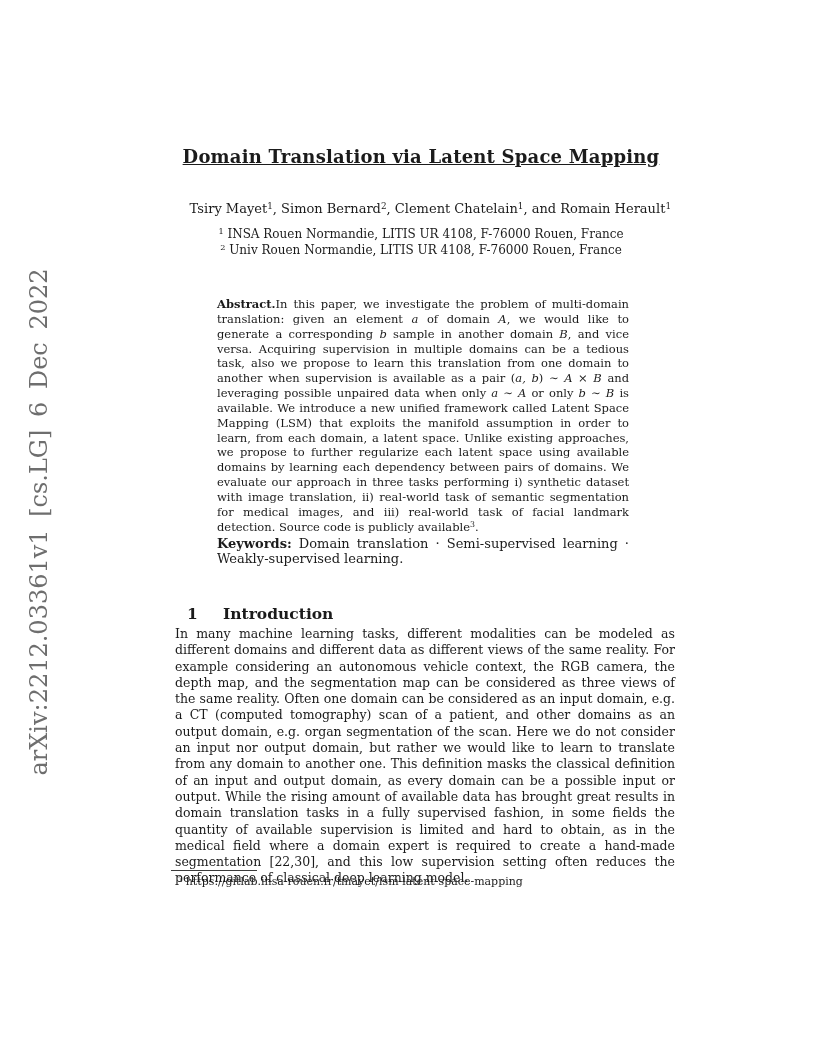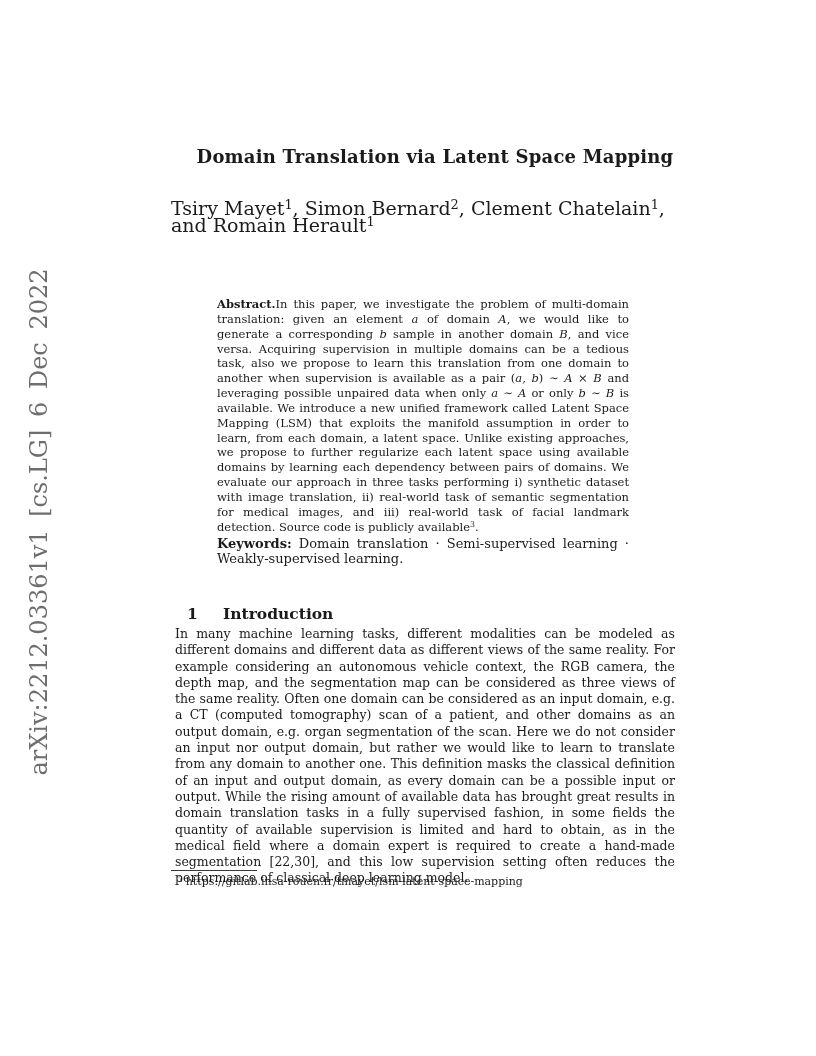--- a/index.html
+++ b/index.html
@@ -29,37 +29,38 @@
   .column {
     position: absolute;
     left: 171px;
     top: 0;
     width: 500px;
     height: 1056px;
   }
   .title {
     position: absolute;
     top: 144px;
-    left: 14px;
+    left: 0;
     width: 100%;
     margin: 0;
     font-size: 18px;
     line-height: 26px;
     font-weight: bold;
     text-align: center;
     letter-spacing: 0.2px;
+    text-decoration: underline;
   }
   .authors {
     position: absolute;
     top: 200px;
     left: 0;
     width: 100%;
-    font-size: 19px;
+    font-size: 13px;
     line-height: 17px;
-    text-align: left;
+    text-align: right;
   }
   .affils {
     position: absolute;
     top: 227px;
     left: 0;
     width: 100%;
     text-align: center;
     font-size: 12px;
     line-height: 15.5px;
   }
@@ -136,20 +137,24 @@
 <div class="page">
 
   <div class="watermark" style="color: rgb(110, 110, 110);">arXiv:2212.03361v1 [cs.LG] 6 Dec 2022</div>
 
   <div class="column">
 
     <h1 class="title">Domain Translation via Latent Space Mapping</h1>
 
     <div class="authors"><span>Tsiry Mayet</span><sup class="seg-sup">1</sup><span>, Simon Bernard</span><sup class="seg-sup">2</sup><span>, Clement Chatelain</span><sup class="seg-sup">1</sup><span>, and Romain Herault</span><sup class="seg-sup">1</sup></div>
 
+    <div class="affils">
+      <div class="affil"><sup class="seg-sup">1</sup><span> INSA Rouen Normandie, LITIS UR 4108, F-76000 Rouen, France</span></div>
+      <div class="affil"><sup class="seg-sup">2</sup><span> Univ Rouen Normandie, LITIS UR 4108, F-76000 Rouen, France</span></div>
+    </div>
 
     <div class="abstract-block">
       <span class="abs-label">Abstract.</span><span><span>In this paper, we investigate the problem of multi-domain translation: given an element </span><span class="seg-i">a</span><span> of domain </span><span class="seg-i">A</span><span>, we would like to generate a corresponding </span><span class="seg-i">b</span><span> sample in another domain </span><span class="seg-i">B</span><span>, and vice versa. Acquiring supervision in multiple domains can be a tedious task, also we propose to learn this translation from one domain to another when supervision is available as a pair (</span><span class="seg-i">a, b</span><span>) ∼ </span><span class="seg-i">A</span><span> × </span><span class="seg-i">B</span><span> and leveraging possible unpaired data when only </span><span class="seg-i">a</span><span> ∼ </span><span class="seg-i">A</span><span> or only </span><span class="seg-i">b</span><span> ∼ </span><span class="seg-i">B</span><span> is available. We introduce a new unified framework called Latent Space Mapping (LSM) that exploits the manifold assumption in order to learn, from each domain, a latent space. Unlike existing approaches, we propose to further regularize each latent space using available domains by learning each dependency between pairs of domains. We evaluate our approach in three tasks performing i) synthetic dataset with image translation, ii) real-world task of semantic segmentation for medical images, and iii) real-world task of facial landmark detection. Source code is publicly available</span><sup class="seg-sup">3</sup><span>.</span></span>
     </div>
 
     <div class="keywords-block"><span class="seg-b">Keywords:</span><span> Domain translation · Semi-supervised learning · Weakly-supervised learning.</span></div>
 
     <h2 class="section-heading">
       <span class="sec-num">1</span><span>Introduction</span>
     </h2>

